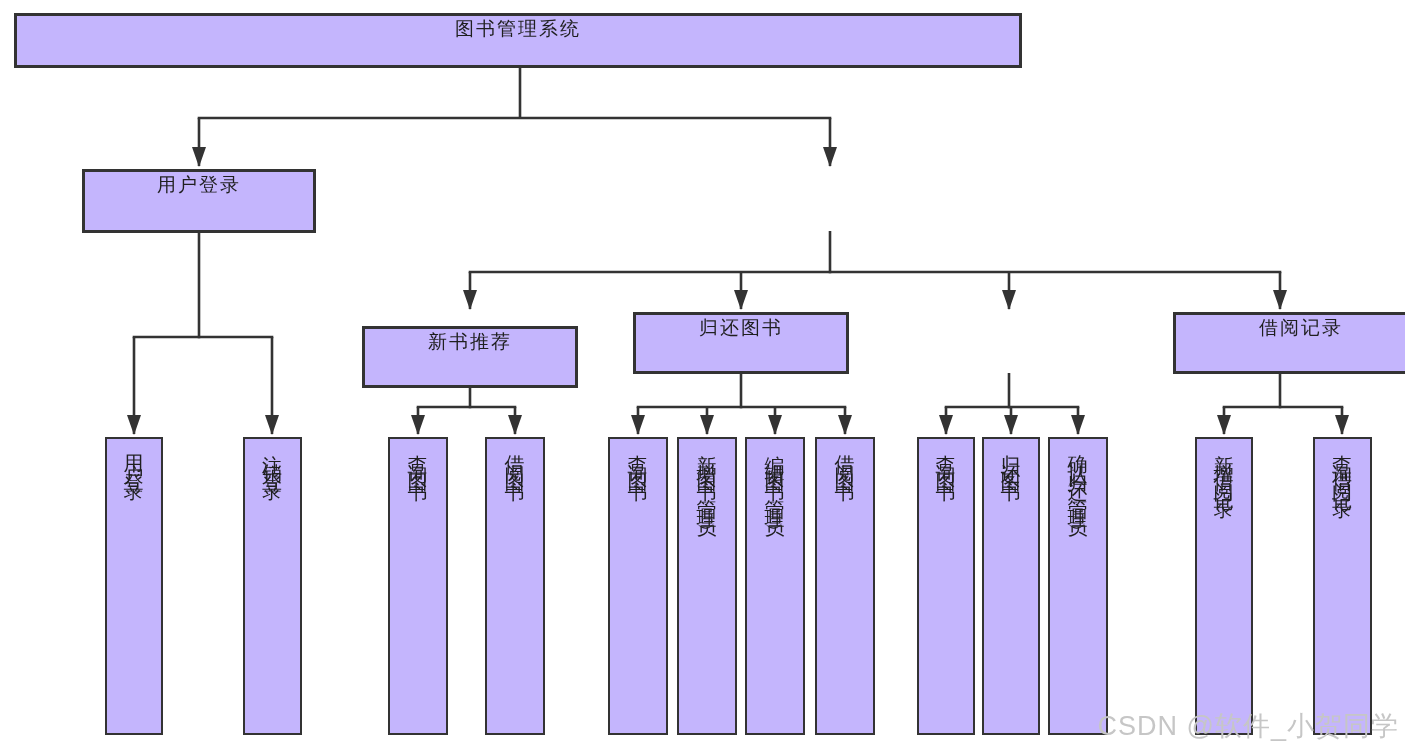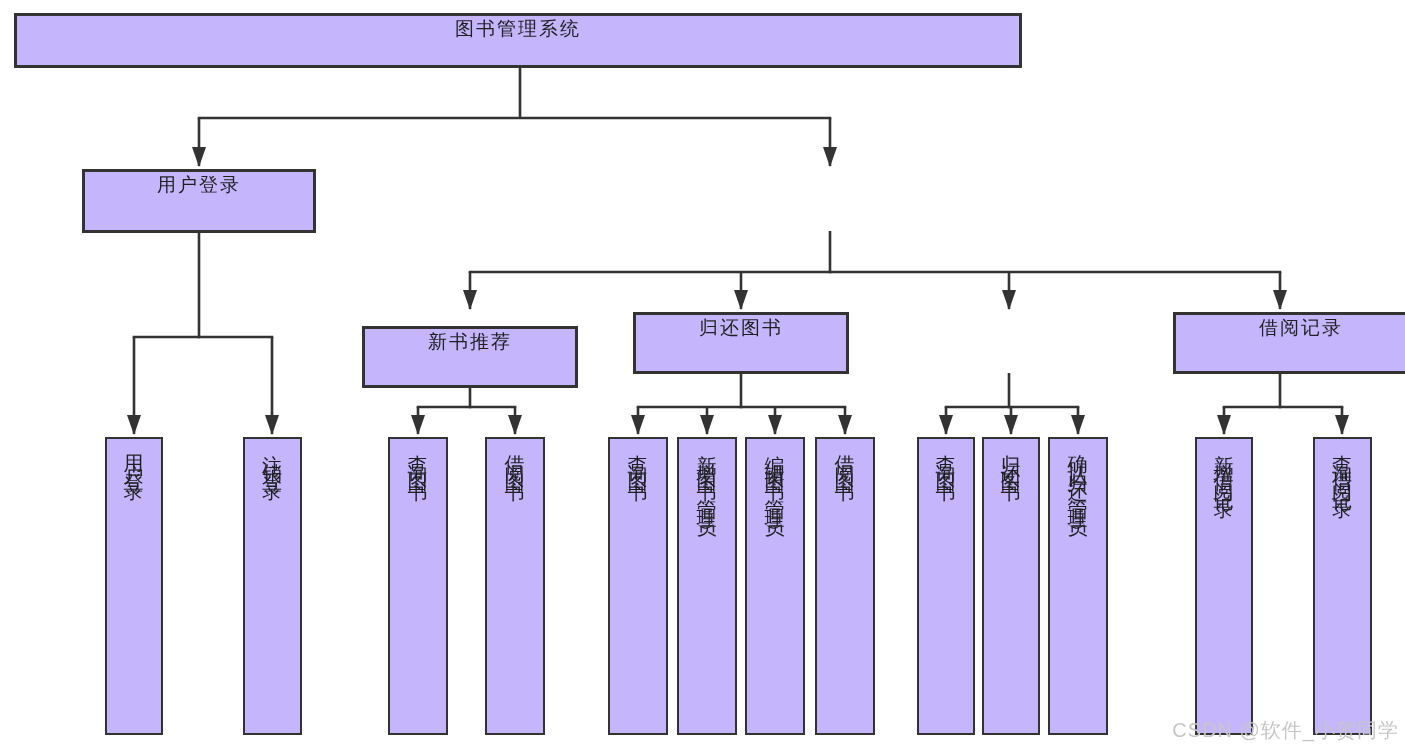--- a/index.html
+++ b/index.html
@@ -40,21 +40,21 @@
     font-size: 20px;
     line-height: 1;
     letter-spacing: 9px;
     color: #1f1f1f;
     white-space: nowrap;
   }
   .watermark {
     position: absolute;
     right: 6px;
     bottom: 3px;
-    font-size: 20px;
+    font-size: 27px;
     color: #c6c6c6;
     letter-spacing: 1px;
     z-index: 10;
     white-space: nowrap;
   }
 </style>
 </head>
 <body>
 
 <div class="canvas">

